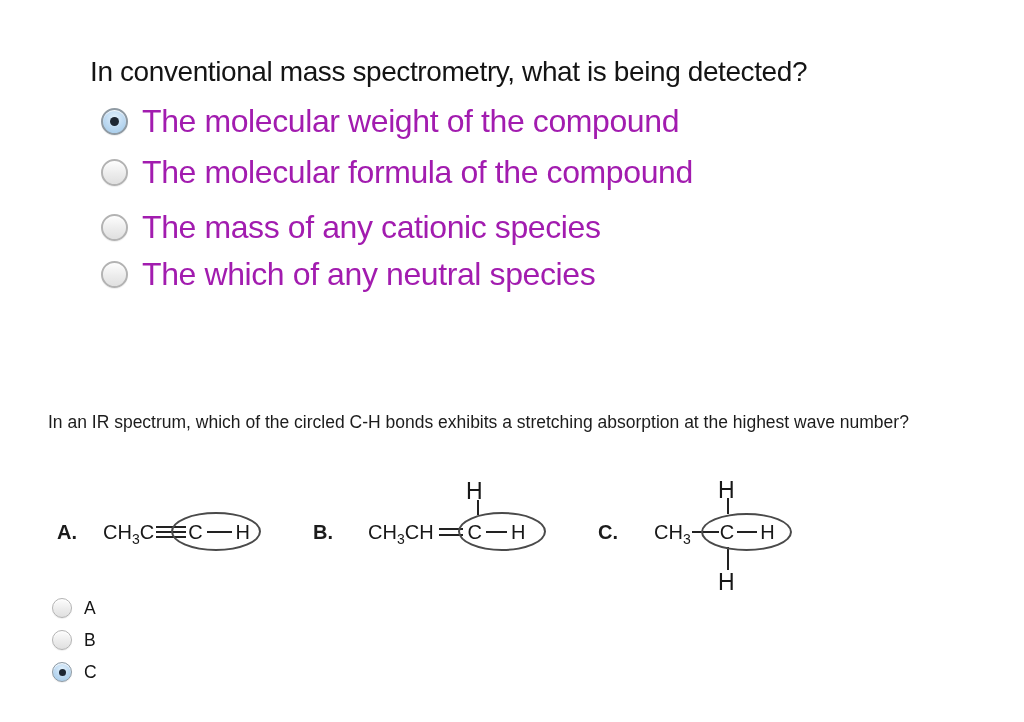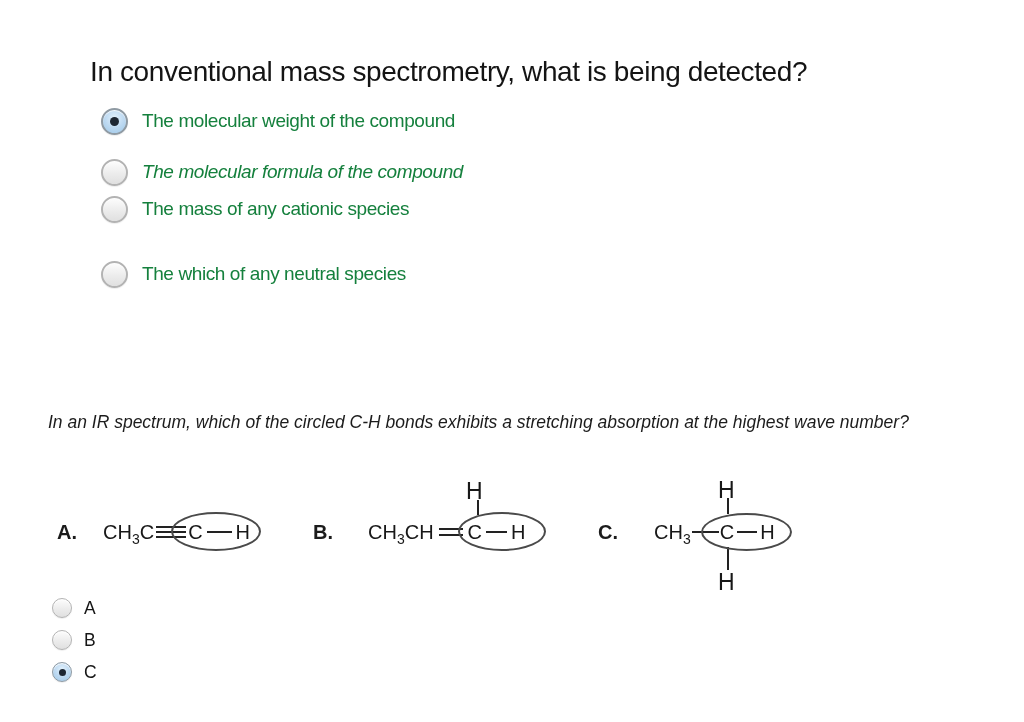--- a/index.html
+++ b/index.html
@@ -14,25 +14,25 @@
   .q1-title {
     position:absolute; left:90px; top:56px;
     font-size:28px; font-weight:400; color:#141414; letter-spacing:-0.4px;
     white-space:nowrap;
   }
   .opt-row {
     position:absolute; left:101px; height:28px;
     display:flex; align-items:center; gap:14px; cursor:pointer;
   }
   .opt-row.r1 { top:107px; }
-  .opt-row.r2 { top:158px;font-style:italic; }
-  .opt-row.r3 { top:195px; }
+  .opt-row.r2 { top:158px; }
+  .opt-row.r3 { top:213px; }
   .opt-row.r4 { top:260px; }
   .opt-label {
-    font-size:19px; color:#15803d; letter-spacing:-0.4px; white-space:nowrap;
+    font-size:32px; color:#a21caf; letter-spacing:-0.4px; white-space:nowrap;
   }
 
   
   .radio {
     position:relative; flex:0 0 auto; border-radius:50%;
     background:linear-gradient(180deg,#fdfdfd 0%,#ececec 55%,#e0e0e0 100%);
     border:2px solid #b3b3b3;
     box-shadow:inset 0 1px 1px rgba(255,255,255,.9), 0 1px 1px rgba(0,0,0,.07);
   }
   .radio.lg { width:27px; height:27px; }
@@ -44,21 +44,21 @@
   .radio.selected::after {
     content:""; position:absolute; inset:0; margin:auto;
     border-radius:50%; background:#1d2733;
   }
   .radio.lg.selected::after { width:9px; height:9px; }
   .radio.sm.selected::after { width:7px; height:7px; }
 
   
   .q2-title {
     position:absolute; left:48px; top:409px; width:880px;
-    font-size:17.5px; line-height:26px; color:#1c1c1c; font-weight:400;font-style:italic;
+    font-size:17.5px; line-height:26px; color:#1c1c1c; font-weight:400;
   }
 
   
   .struct {
     position:absolute; height:38px; display:flex; align-items:center;
   }
   .struct.sA { left:57px;  top:513px; }
   .struct.sB { left:313px; top:513px; }
   .struct.sC { left:598px; top:513px; }
   .s-label { font-size:20px; font-weight:700; color:#1b1b1b; }

